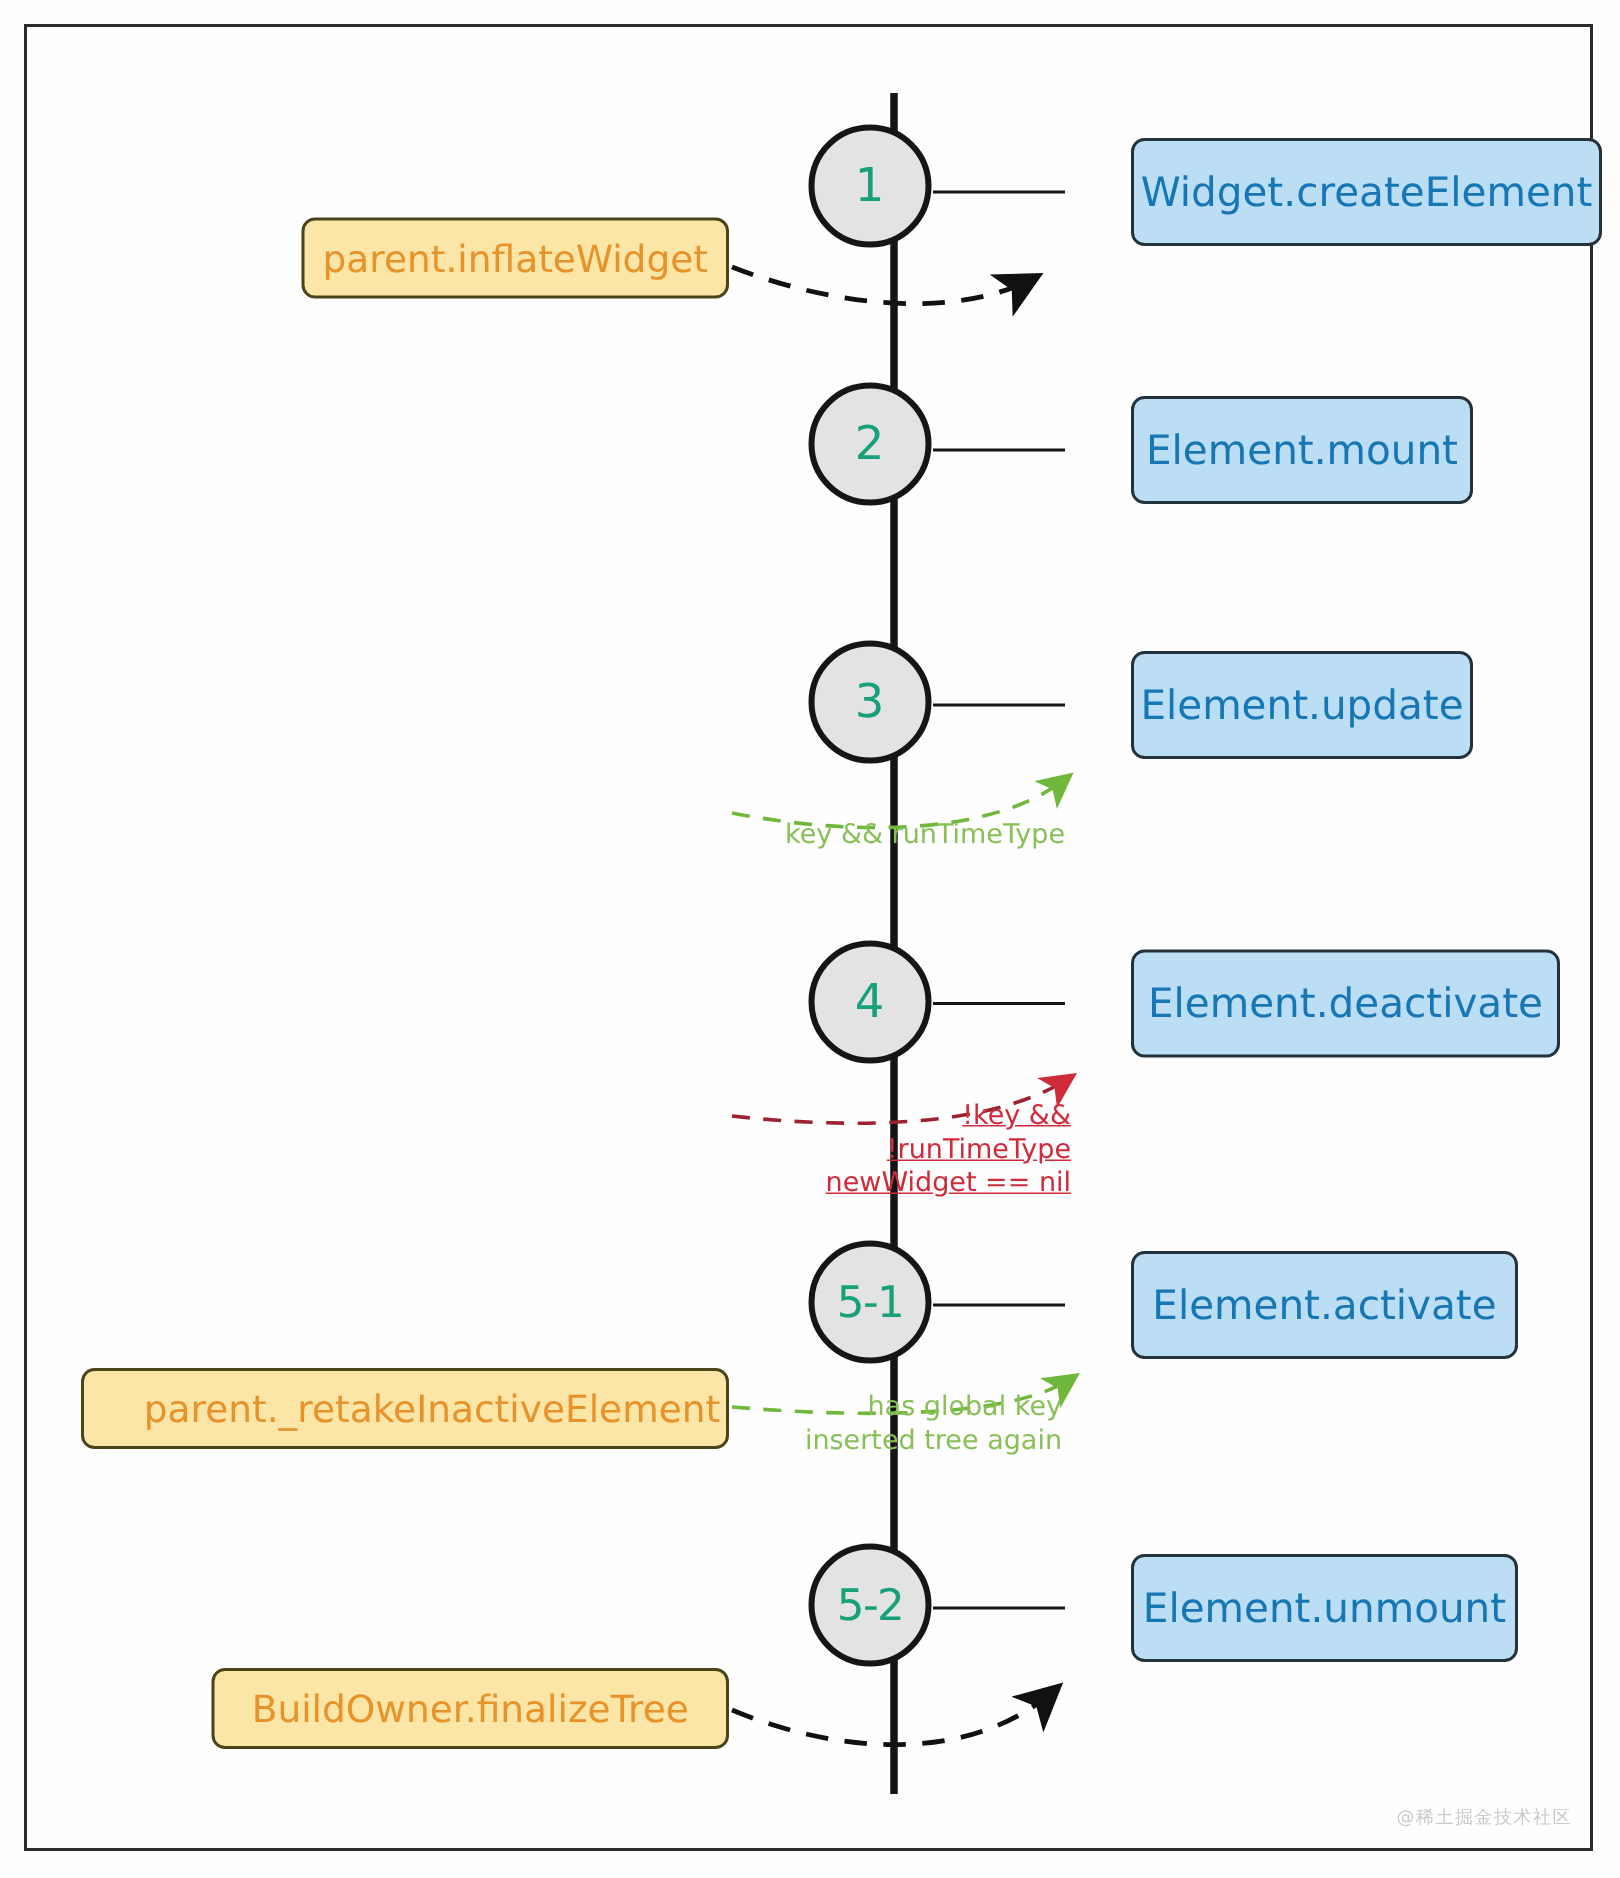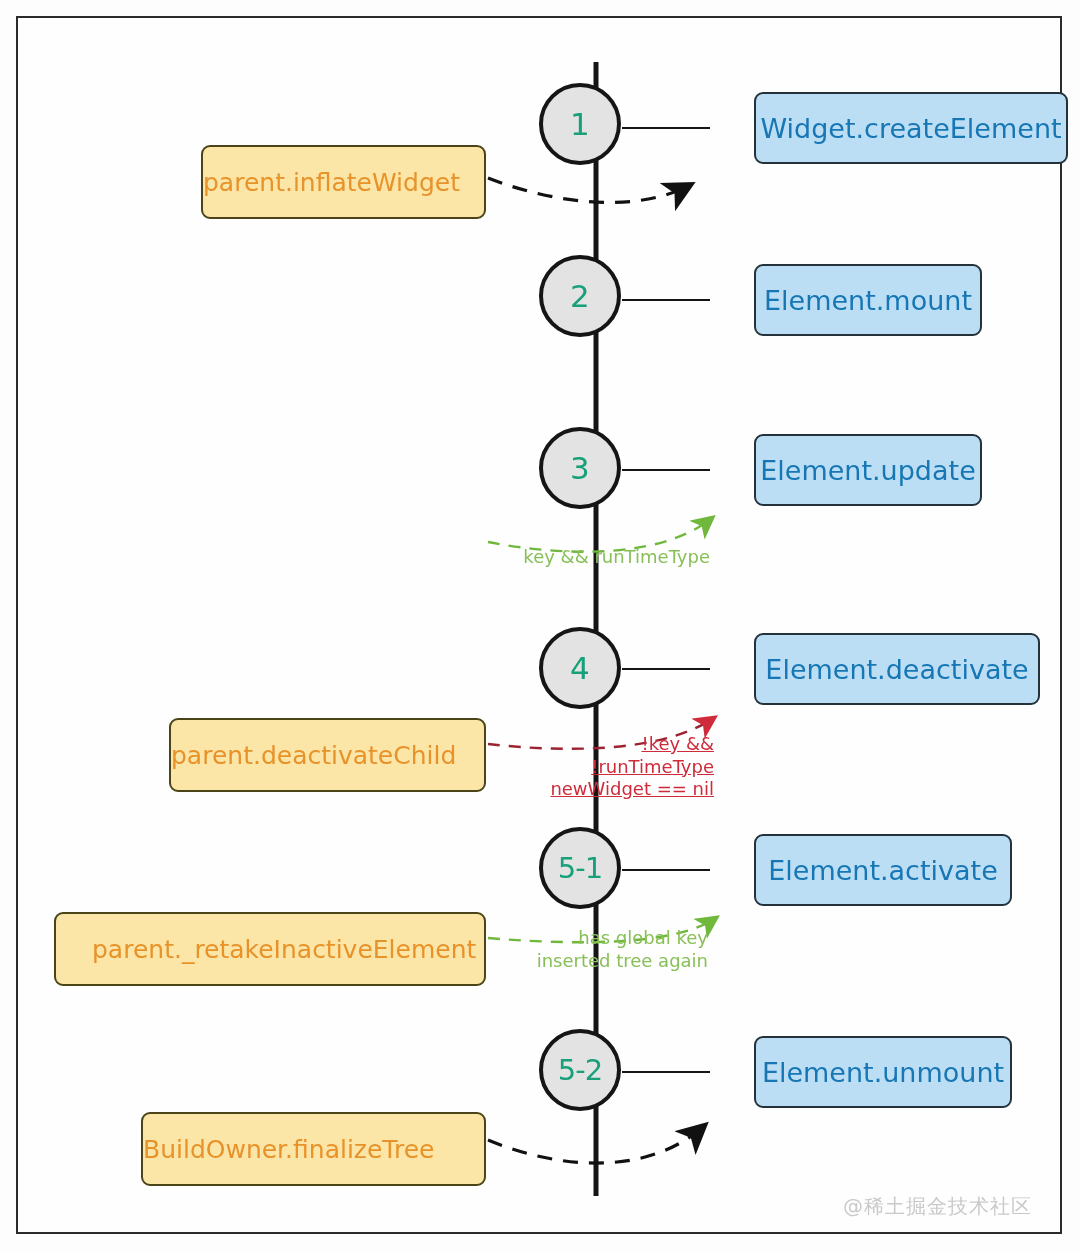--- a/index.html
+++ b/index.html
@@ -65,40 +65,41 @@
     margin-left: 44px;
   }
   .orange-box {
     position: absolute;
     background: #fbe6a7;
     border: 2.5px solid #4a4418;
     border-radius: 9px;
     box-sizing: border-box;
     display: flex;
     align-items: center;
+    justify-content: center;
     color: #e8922a;
     font-size: 25px;
     z-index: 4;
-    height: 74px;
+    height: 54px;
   }
   .annot {
     position: absolute;
     font-size: 18px;
     line-height: 1.25;
     text-align: right;
     z-index: 6;
     white-space: pre-line;
   }
   .annot.green { color: #88c057; }
   .annot.red   { color: #cf2b3a; }
   #watermark {
     position: absolute;
-    right: 48px;
+    right: 32px;
     bottom: 32px;
-    font-size: 20px;
+    font-size: 12px;
     color: #c9c9c9;
     letter-spacing: 1px;
     z-index: 7;
     margin-top: 20px;
   }
 </style>
 </head>
 <body>
 
 <div id="canvas">
@@ -172,23 +173,20 @@
   <div class="blue-box" style="left:710px; top:834px; width:258px;">
     <span>Element.activate</span>
   </div>
   <div class="blue-box" style="left:710px; top:1036px; width:258px;">
     <span>Element.unmount</span>
   </div>
 
   <div class="orange-box" style="left:201px; top:145px; width:285px;">
     <span>parent.inflateWidget</span>
   </div>
-  <div class="orange-box" style="left:169px; top:718px; width:317px;">
-    <span>parent.deactivateChild</span>
-  </div>
   <div class="orange-box" style="left:54px; top:912px; width:432px;padding-left:36px;">
     <span>parent._retakeInactiveElement</span>
   </div>
   <div class="orange-box" style="left:141px; top:1112px; width:345px;">
     <span>BuildOwner.finalizeTree</span>
   </div>
 
   <div class="annot green" style="left:520px; top:546px; width:190px;">key &amp;&amp; runTimeType</div>
   <div class="annot red" style="left:518px; top:733px; width:196px;text-decoration:underline;">!key &amp;&amp; !runTimeType
 newWidget == nil</div>

